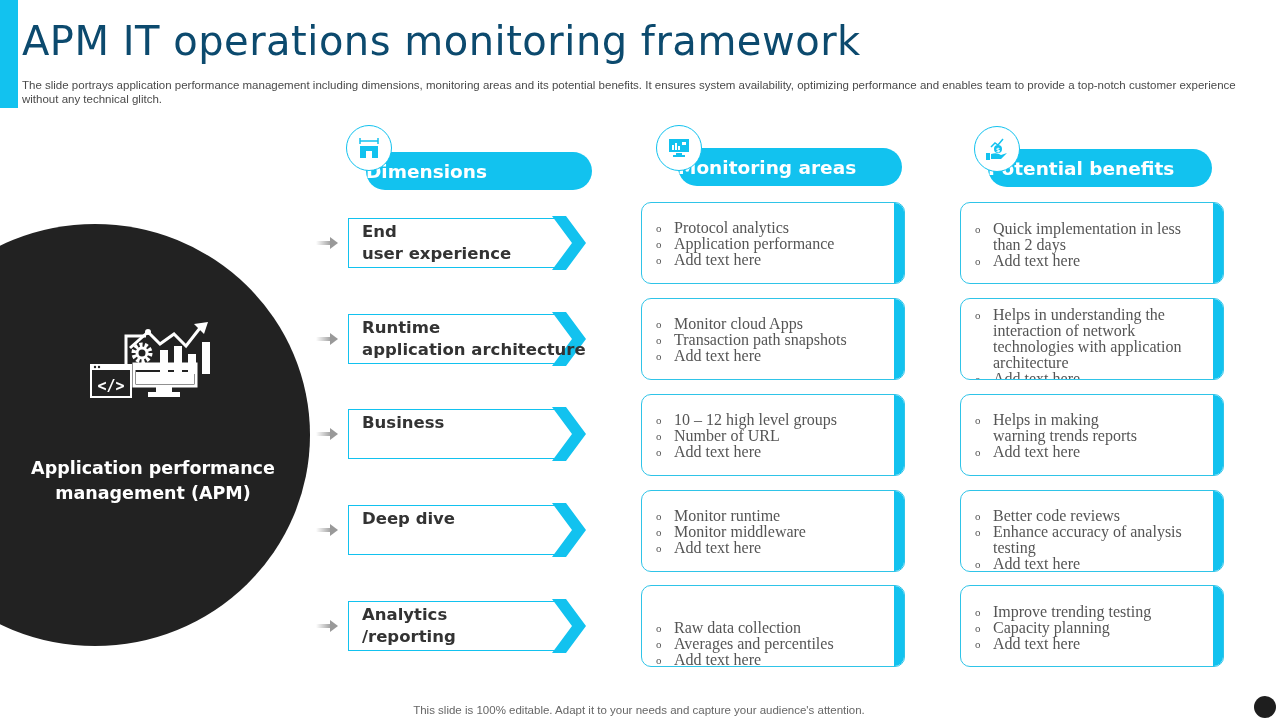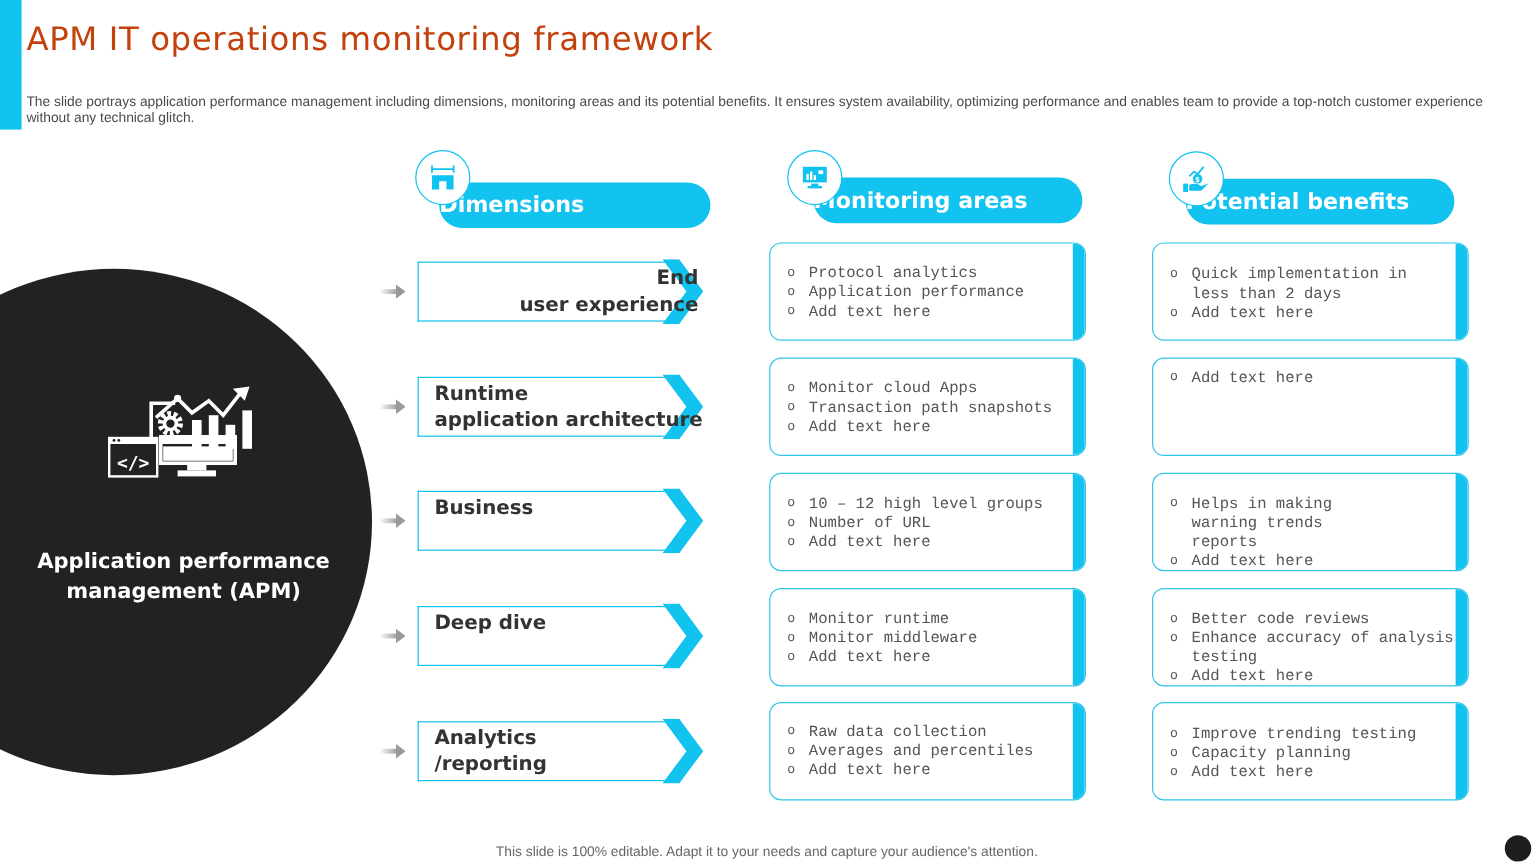--- a/index.html
+++ b/index.html
@@ -1,38 +1,38 @@
 <!DOCTYPE html>
 <html><head>
 <meta charset="utf-8">
 <style>
   * { box-sizing: border-box; margin: 0; padding: 0; }
   html, body { width: 1280px; height: 720px; overflow: hidden; background: #ffffff; }
   body { position: relative; font-family: "DejaVu Sans", sans-serif; color: #222; }
 
   .accent-bar { position: absolute; left: 0; top: 0; width: 18px; height: 108px; background: #12c2ef; }
-  .title { position: absolute; left: 22px; top: 18px; font-size: 27px; font-weight: normal; color: #c2410c; letter-spacing: 0.5px; font-family: "DejaVu Sans", sans-serif; }
+  .title { position: absolute; left: 22px; top: 18px; font-size: 40px; font-weight: normal; color: #0c4a6e; letter-spacing: 0.5px; font-family: "DejaVu Sans", sans-serif; }
   .subtitle { position: absolute; left: 22px; top: 78px; width: 1230px; font-family: "Liberation Sans", sans-serif; font-size: 11.5px; line-height: 14px; color: #4a4a4a; }
 
   .apm-circle { position: absolute; left: -120px; top: 224px; width: 430px; height: 422px; border-radius: 50%; background: #222222; }
   .apm-icon { position: absolute; left: 90px; top: 320px; width: 126px; height: 80px; }
   .apm-label { position: absolute; left: 20px; top: 456px; width: 266px; text-align: center; color: #fff; font-weight: bold; font-size: 17.5px; line-height: 25px; }
 
   .col-head { position: absolute; height: 38px; border-radius: 19px; background: #12c2ef; color: #fff; font-weight: bold; font-size: 18.5px; display: flex; align-items: center; justify-content: flex-start; }
   .col-head-icon { position: absolute; width: 46px; height: 46px; border-radius: 50%; background: #fff; border: 1.5px solid #12c2ef; display: flex; align-items: center; justify-content: center; }
 
   .dim-row { position: absolute; left: 316px; width: 272px; height: 54px; }
   .dim-arrow { position: absolute; left: 0; top: 20px; width: 22px; height: 14px; }
   .dim-box { position: absolute; left: 32px; top: 2px; width: 216px; height: 50px; border: 1.5px solid #12c2ef; border-right: none; background: #fff; }
   .dim-chevron { position: absolute; left: 236px; top: 0; width: 34px; height: 54px; }
   .dim-text { position: absolute; left: 46px; top: 5px; width: 220px; font-weight: bold; font-size: 16.5px; line-height: 22px; color: #333; white-space: nowrap; }
 
   .card { position: absolute; width: 264px; height: 82px; border: 1.5px solid #2fc4e8; border-radius: 10px; background: #fff; overflow: hidden; }
   .card::after { content: ""; position: absolute; right: 0; top: 0; width: 10px; height: 100%; background: #12c2ef; }
-  .card ul { list-style: none; position: absolute; left: 12px; top: 17px; right: 20px; font-family: Liberation Mono, monospace; font-size: 13px; line-height: 16px; color: #555; }
+  .card ul { list-style: none; position: absolute; left: 12px; top: 17px; right: 20px; font-family: Liberation Serif, serif; font-size: 16px; line-height: 16px; color: #555; }
   .card li { position: relative; padding-left: 20px; }
   .card li::before { content: "o"; position: absolute; left: 2px; top: 0; font-size: 11px; color: #555; }
 
   .footer-note { position: absolute; left: 0; width: 1278px; top: 704px; text-align: center; font-family: "Liberation Sans", sans-serif; font-size: 11.5px; color: #666; }
   .page-dot { position: absolute; left: 1254px; top: 696px; width: 22px; height: 22px; border-radius: 50%; background: #1e1e1e; }
 </style>
 </head>
 <body>
 
 <div class="accent-bar"></div>
@@ -103,21 +103,21 @@
 <div class="col-head-icon" style="left:974px;top:126px;">
   <svg width="24" height="24" viewBox="0 0 24 24">
     <polyline points="6,10 10,6 13,8 18,2" fill="none" stroke="#12c2ef" stroke-width="1.5"></polyline>
     <circle cx="13" cy="12" r="4" fill="#12c2ef"></circle>
     <text x="13" y="14.5" text-anchor="middle" fill="#fff" font-size="6" font-family="DejaVu Sans, sans-serif" font-weight="bold">$</text>
     <rect x="1" y="16" width="4" height="7" fill="#12c2ef"></rect>
     <path d="M6 17 Q12 15 16 18 L22 16 L16 22 H6 Z" fill="#12c2ef"></path>
   </svg>
 </div>
 
-<div class="dim-row" style="top:216px;text-align:right;">
+<div class="dim-row" style="top:216px;">
   <svg class="dim-arrow" viewBox="0 0 22 14">
       <defs>
         <linearGradient id="ga" x1="0" x2="1">
           <stop offset="0" stop-color="#fff"></stop>
           <stop offset="1" stop-color="#999"></stop>
         </linearGradient>
       </defs>
       <rect x="0" y="5" width="16" height="4" fill="url(#ga)"></rect>
       <polygon points="14,1 22,7 14,13" fill="#999"></polygon>
     </svg>
@@ -211,35 +211,36 @@
   </ul>
 </div>
 <div class="card" style="left:641px;top:490px;">
   <ul style="top:17px;">
     <li>Monitor runtime</li>
     <li>Monitor middleware</li>
     <li>Add text here</li>
   </ul>
 </div>
 <div class="card" style="left:641px;top:585px;">
-  <ul style="top:16px;">
+  <ul style="top:34px;">
     <li>Raw data collection</li>
     <li>Averages and percentiles</li>
     <li>Add text here</li>
   </ul>
 </div>
 
 <div class="card" style="left:960px;top:202px;">
   <ul style="top:18px;">
     <li>Quick implementation in less than 2 days</li>
     <li>Add text here</li>
   </ul>
 </div>
 <div class="card" style="left:960px;top:298px;">
   <ul style="top:8px;">
+    <li>Helps in understanding the interaction of network technologies with application architecture</li>
     <li>Add text here</li>
   </ul>
 </div>
 <div class="card" style="left:960px;top:394px;">
   <ul style="top:17px;right:70px;">
     <li>Helps in making warning trends reports</li>
     <li>Add text here</li>
   </ul>
 </div>
 <div class="card" style="left:960px;top:490px;">

